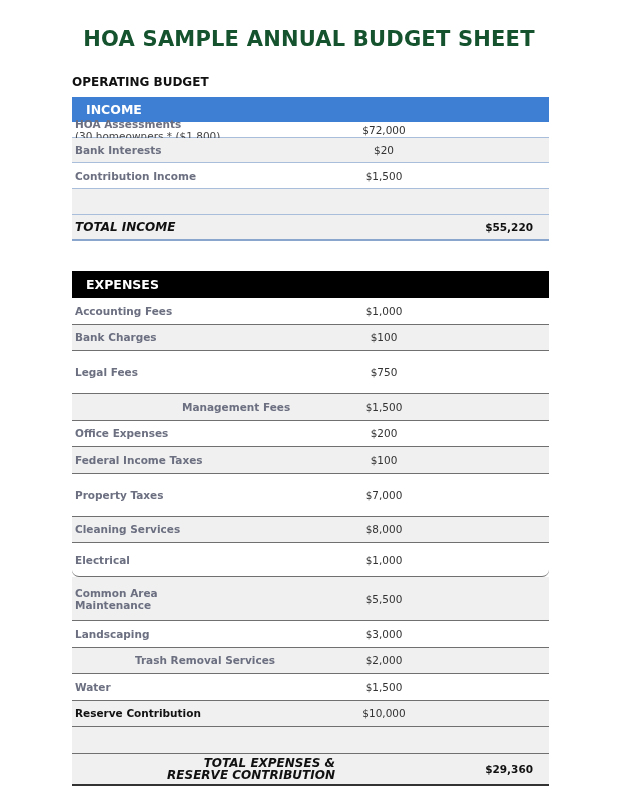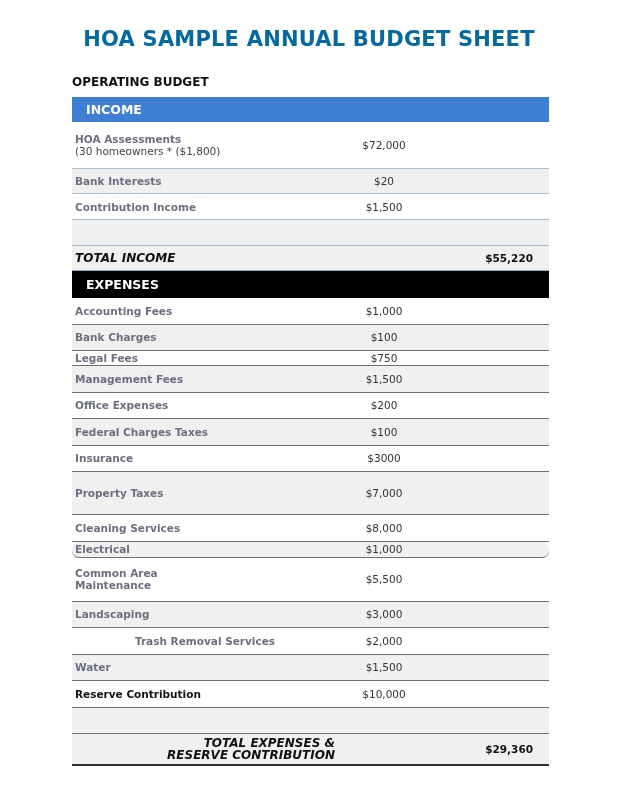--- a/index.html
+++ b/index.html
@@ -1,19 +1,19 @@
 <!DOCTYPE html>
 <html><head>
 <meta charset="utf-8">
 <style>
   html, body { margin: 0; padding: 0; background: #ffffff; }
   body { width: 618px; height: 800px; position: relative; font-family: "DejaVu Sans", sans-serif; overflow: hidden; }
   .title {
     position: absolute; left: 0; width: 618px; top: 27px;
-    text-align: center; font-weight: bold; font-size: 21px; color: #0369a1; letter-spacing: 0.2px;
+    text-align: center; font-weight: bold; font-size: 21px; color: #14532d; letter-spacing: 0.2px;
   }
   .subtitle {
     position: absolute; left: 72px; top: 75px;
     font-weight: bold; font-size: 12px; color: #111;
   }
   .table { position: absolute; left: 72px; width: 477px; }
   .hdr {
     height: 25px; line-height: 25px; padding-left: 14px;
     font-weight: bold; font-size: 12.5px; color: #fff;
   }
@@ -42,21 +42,21 @@
 </style>
 </head>
 <body>
 
 <div class="title">HOA SAMPLE ANNUAL BUDGET SHEET</div>
 <div class="subtitle">OPERATING BUDGET</div>
 
 <div class="table inc" style="top:97px;">
   <div class="hdr blue">INCOME</div>
   <div>
-    <div class="row" style="height:47px;">
+    <div class="row" style="height:16px;">
       <div class="label">
         <div>HOA Assessments</div>
         <div class="sub">(30 homeowners * ($1,800)</div>
       </div>
       <div class="amt">$72,000</div>
     </div>
     <div class="row" style="height:25px;">
       <div class="label">Bank Interests</div>
       <div class="amt">$20</div>
     </div>
@@ -79,49 +79,45 @@
   <div class="hdr black" style="height:27px;line-height:27px;">EXPENSES</div>
   <div id="exp-rows">
       <div class="row" style="height: 26.5px;">
         <div class="label" style="white-space: pre-line;">Accounting Fees</div>
         <div class="amt">$1,000</div>
       </div>
       <div class="row" style="height: 26.5px;">
         <div class="label" style="white-space: pre-line;">Bank Charges</div>
         <div class="amt">$100</div>
       </div>
-      <div class="row" style="height: 15px;">
+      <div class="row" style="height: 43px;">
         <div class="label" style="white-space: pre-line;">Legal Fees</div>
         <div class="amt">$750</div>
       </div>
-      <div class="row" style="height: 26.5px;">
+      <div class="row" style="height: 26.5px; justify-content: center;">
         <div class="label" style="white-space: pre-line;">Management Fees</div>
         <div class="amt">$1,500</div>
       </div>
       <div class="row" style="height: 26.5px;">
         <div class="label" style="white-space: pre-line;">Office Expenses</div>
         <div class="amt">$200</div>
       </div>
       <div class="row" style="height: 26.5px;">
-        <div class="label" style="white-space: pre-line;">Federal Charges Taxes</div>
+        <div class="label" style="white-space: pre-line;">Federal Income Taxes</div>
         <div class="amt">$100</div>
-      </div>
-      <div class="row" style="height: 26.5px;">
-        <div class="label" style="white-space: pre-line;">Insurance</div>
-        <div class="amt">$3000</div>
       </div>
       <div class="row" style="height: 43px;">
         <div class="label" style="white-space: pre-line;">Property Taxes</div>
         <div class="amt">$7,000</div>
       </div>
       <div class="row" style="height: 26.5px;">
         <div class="label" style="white-space: pre-line;">Cleaning Services</div>
         <div class="amt">$8,000</div>
       </div>
-      <div class="row" style="height: 16px; border-radius: 7px;">
+      <div class="row" style="height: 34px; border-radius: 7px;">
         <div class="label" style="white-space: pre-line;">Electrical</div>
         <div class="amt">$1,000</div>
       </div>
       <div class="row" style="height: 44px;">
         <div class="label" style="white-space: pre-line;">Common Area
 Maintenance</div>
         <div class="amt">$5,500</div>
       </div>
       <div class="row" style="height: 26.5px;">
         <div class="label" style="white-space: pre-line;">Landscaping</div>

